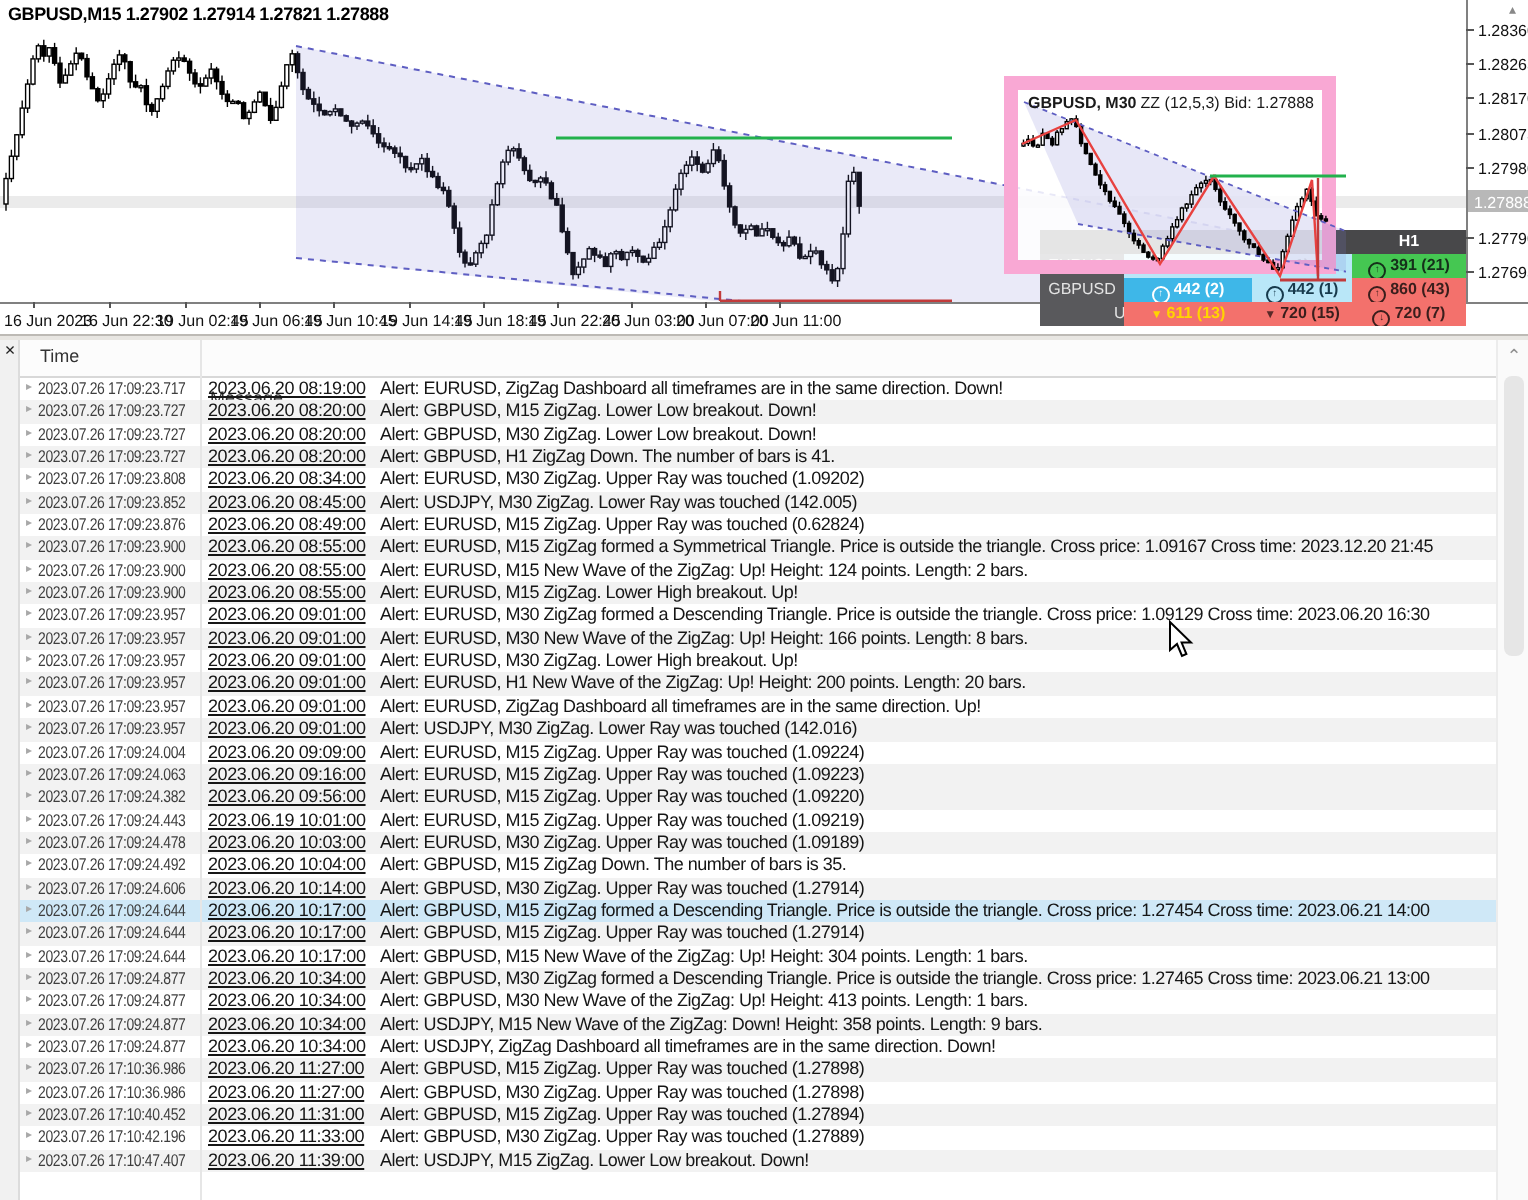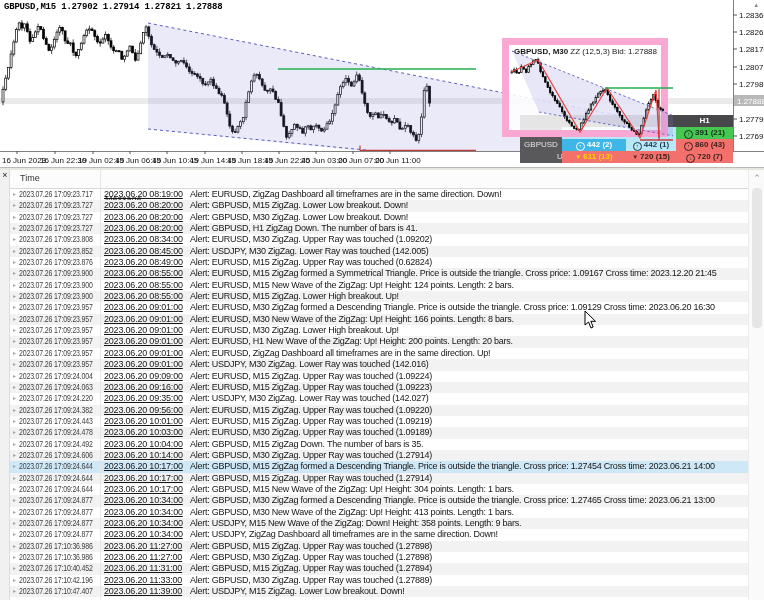--- a/index.html
+++ b/index.html
@@ -1,21 +1,21 @@
 <!DOCTYPE html>
 <html><head>
 <meta charset="utf-8">
 <style>
   html,body{margin:0;padding:0;background:#fff;}
   #root{position:relative;width:764px;height:600px;overflow:hidden;background:#fff;
         font-family:"Liberation Sans",sans-serif;cursor:default;}
   
   #chart-panel{position:absolute;left:0;top:0;width:764px;height:167px;background:#fff;}
   #main-svg{position:absolute;left:0;top:0;z-index:1;}
-  #chart-title{position:absolute;left:4px;top:2px;z-index:4;font-size:9px;font-weight:bold;color:#000;letter-spacing:-0.2px;font-family:Liberation Mono, monospace;}
+  #chart-title{position:absolute;left:4px;top:2px;z-index:4;font-size:9px;font-weight:bold;color:#000;letter-spacing:-0.2px;}
   #corner-marker{position:absolute;right:6px;top:1px;z-index:4;font-size:7px;color:#888;}
   
   #dashboard{position:absolute;left:520px;top:115px;width:213px;height:48px;z-index:2;font-size:8px;}
   .db-cell{position:absolute;height:12px;line-height:12px;text-align:center;overflow:hidden;white-space:nowrap;
            font-weight:bold;box-sizing:border-box;}
   .c-head{background:#48484a;color:#fff;}
   .c-sym{background:#59595c;color:#e4e4e4;font-weight:normal;}
   .c-green{background:#45c752;color:#15301a;}
   .c-red{background:#f3716c;color:#3a1e1c;}
   .c-blue{background:#3eb7e8;color:#fff;}
@@ -709,36 +709,30 @@
           <span class="a-time">2023.07.26 17:09:24.004</span>
           <span class="a-etime">2023.06.20 09:09:00</span>
           <span class="a-msg">Alert: EURUSD, M15 ZigZag. Upper Ray was touched (1.09224)</span>
         </div>
         <div class="alert-row odd">
           <span class="a-bullet">▸</span>
           <span class="a-time">2023.07.26 17:09:24.063</span>
           <span class="a-etime">2023.06.20 09:16:00</span>
           <span class="a-msg">Alert: EURUSD, M15 ZigZag. Upper Ray was touched (1.09223)</span>
         </div>
-        <div class="alert-row">
-          <span class="a-bullet">▸</span>
-          <span class="a-time">2023.07.26 17:09:24.220</span>
-          <span class="a-etime">2023.06.20 09:35:00</span>
-          <span class="a-msg">Alert: USDJPY, M30 ZigZag. Lower Ray was touched (142.027)</span>
-        </div>
         <div class="alert-row odd">
           <span class="a-bullet">▸</span>
           <span class="a-time">2023.07.26 17:09:24.382</span>
           <span class="a-etime">2023.06.20 09:56:00</span>
           <span class="a-msg">Alert: EURUSD, M15 ZigZag. Upper Ray was touched (1.09220)</span>
         </div>
         <div class="alert-row">
           <span class="a-bullet">▸</span>
           <span class="a-time">2023.07.26 17:09:24.443</span>
-          <span class="a-etime">2023.06.20 10:01:00</span>
+          <span class="a-etime">2023.06.19 10:01:00</span>
           <span class="a-msg">Alert: EURUSD, M15 ZigZag. Upper Ray was touched (1.09219)</span>
         </div>
         <div class="alert-row odd">
           <span class="a-bullet">▸</span>
           <span class="a-time">2023.07.26 17:09:24.478</span>
           <span class="a-etime">2023.06.20 10:03:00</span>
           <span class="a-msg">Alert: EURUSD, M30 ZigZag. Upper Ray was touched (1.09189)</span>
         </div>
         <div class="alert-row">
           <span class="a-bullet">▸</span>

